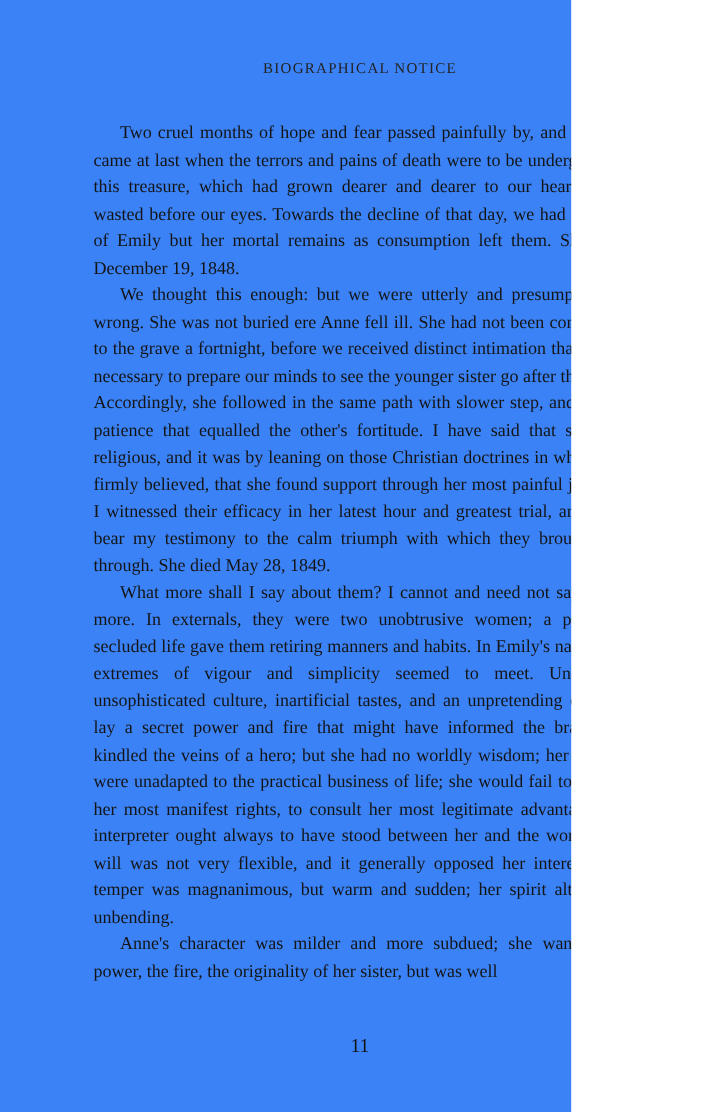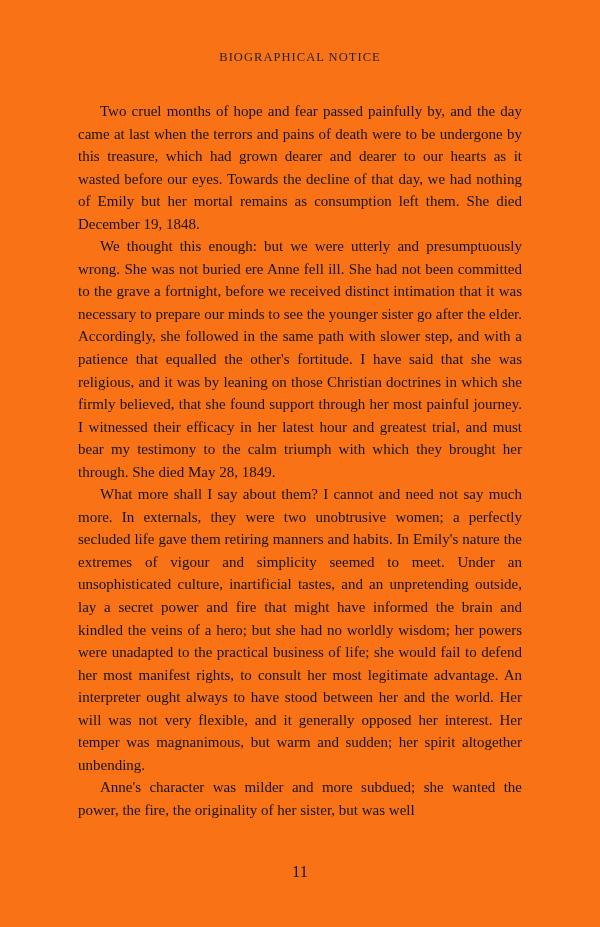--- a/index.html
+++ b/index.html
@@ -2,23 +2,23 @@
 <html><head>
 <meta charset="utf-8">
 <style>
   html, body {
     margin: 0;
     padding: 0;
     background: #ffffff;
   }
   .page {
     position: relative;
-    width: 600px;
+    width: 476px;
     height: 927px;
-    background: #f97316;
+    background: #3b82f6;
     overflow: hidden;
     font-family: "Liberation Serif", "DejaVu Serif", serif;
     color: #1a1a1a;
   }
   .running-head {
     position: absolute;
     top: 50px;
     left: 0;
     width: 600px;
     text-align: center;

